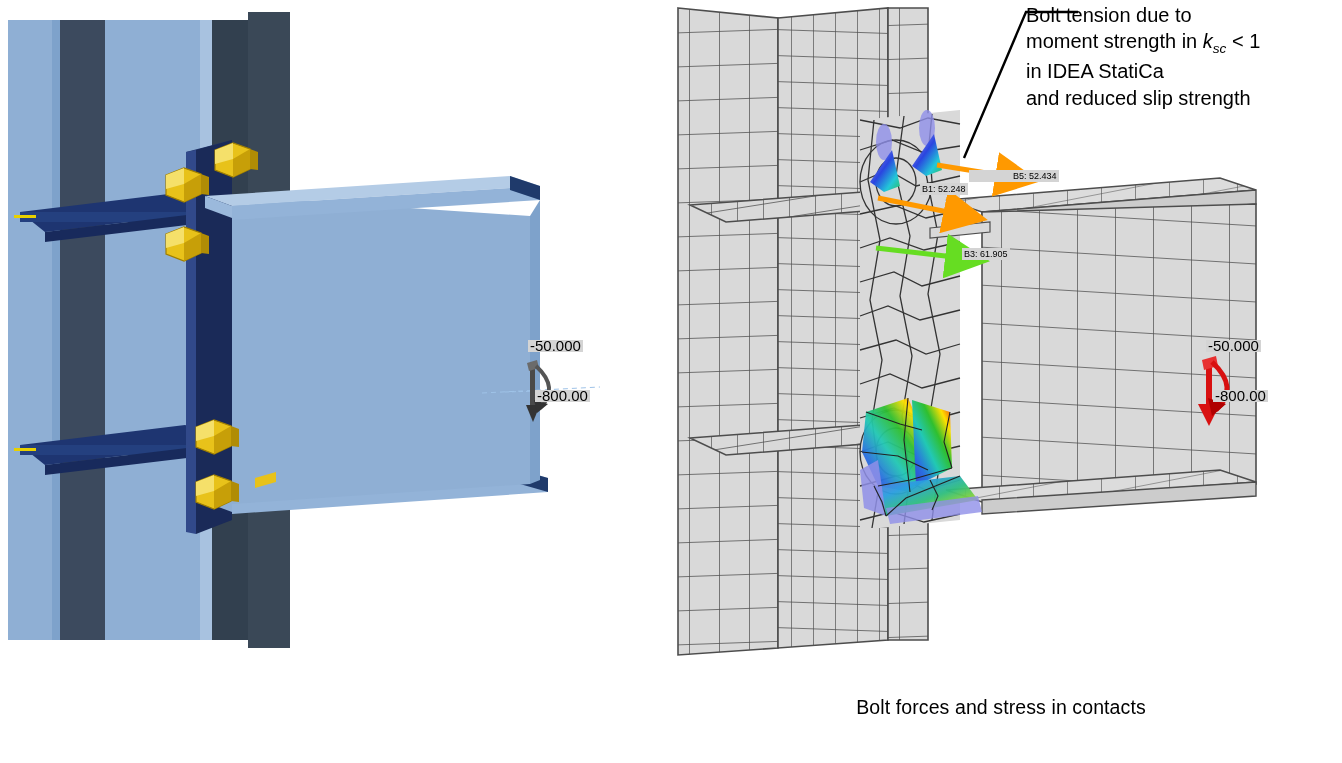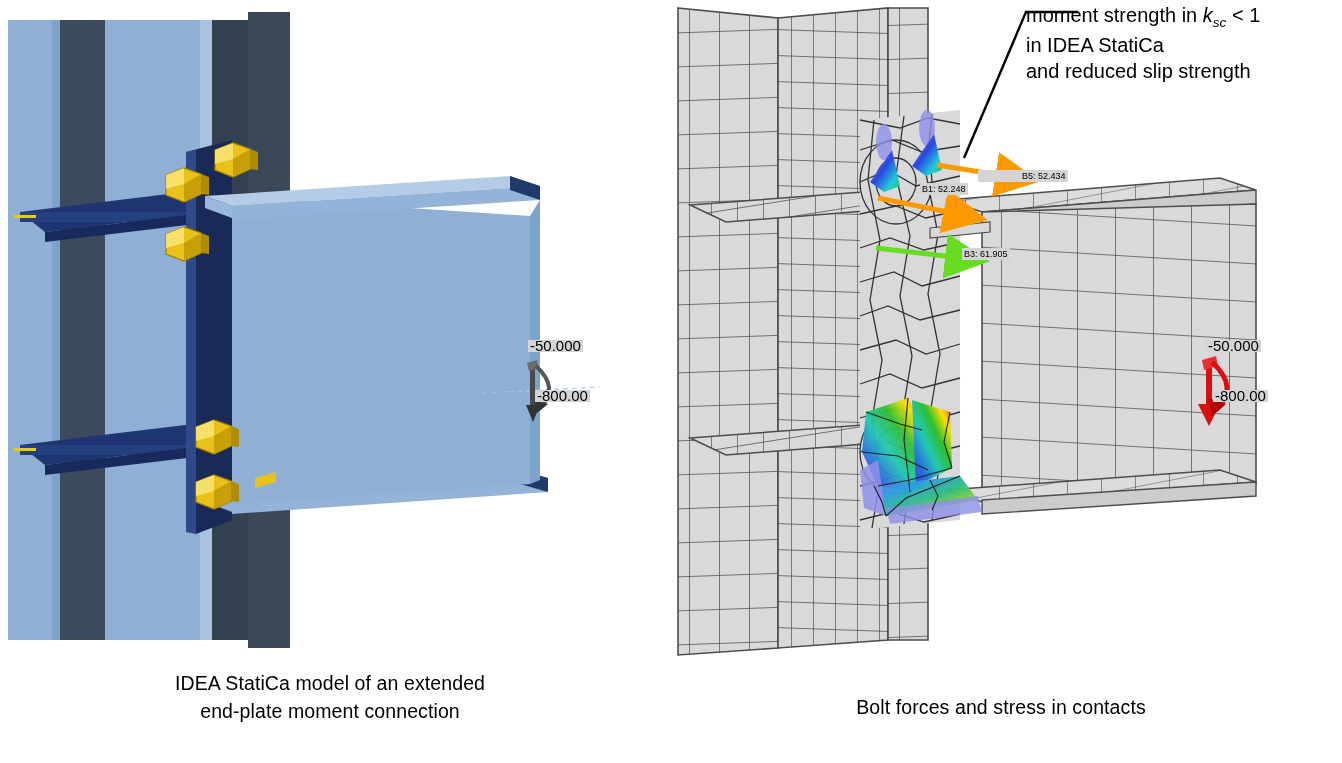--- a/index.html
+++ b/index.html
@@ -335,37 +335,34 @@
             <polygon points="542,360 556,356 558,366 544,370" fill="#e83030"></polygon>
             <polygon points="538,404 560,404 549,426" fill="#d81010"></polygon>
           </g>
           <g>
             <path d="M 552 362 Q 580 388 556 410" stroke="#d81010" stroke-width="5" fill="none"></path>
             <polygon points="548,398 566,404 552,416" fill="#b00000"></polygon>
           </g>
         </g>
       </svg>
 
-      <div class="tag tag-b" style="left:318px;top:170px;padding-left:44px;">B5: 52.434</div>
+      <div class="tag tag-b" style="left:309px;top:170px;padding-left:44px;">B5: 52.434</div>
       <div class="tag tag-b" style="left:260px;top:183px;">B1: 52.248</div>
       <div class="tag tag-b" style="left:302px;top:248px;">B3: 61.905</div>
 
       <div class="tag" style="left:546px;top:340px;">-50.000</div>
       <div class="tag" style="left:553px;top:390px;">-800.00</div>
     </div>
   </div>
 
   <div id="annotation">
+    <span class="cl">Bolt tension due to</span>
     <span class="cl"><span>moment strength in </span><span class="ital"><span>k</span><sub>sc</sub></span><span> &lt; 1</span></span>
     <span class="cl">in IDEA StatiCa</span>
     <span class="cl">and reduced slip strength</span>
   </div>
 
-  <div class="caption" id="caption-left">
-    <span class="cl">IDEA StatiCa model of an extended</span>
-    <span class="cl">end-plate moment connection</span>
-  </div>
 
   <div class="caption" id="caption-right">
     <span class="cl">Bolt forces and stress in contacts</span>
   </div>
 
 </div>
 
 </body></html>

